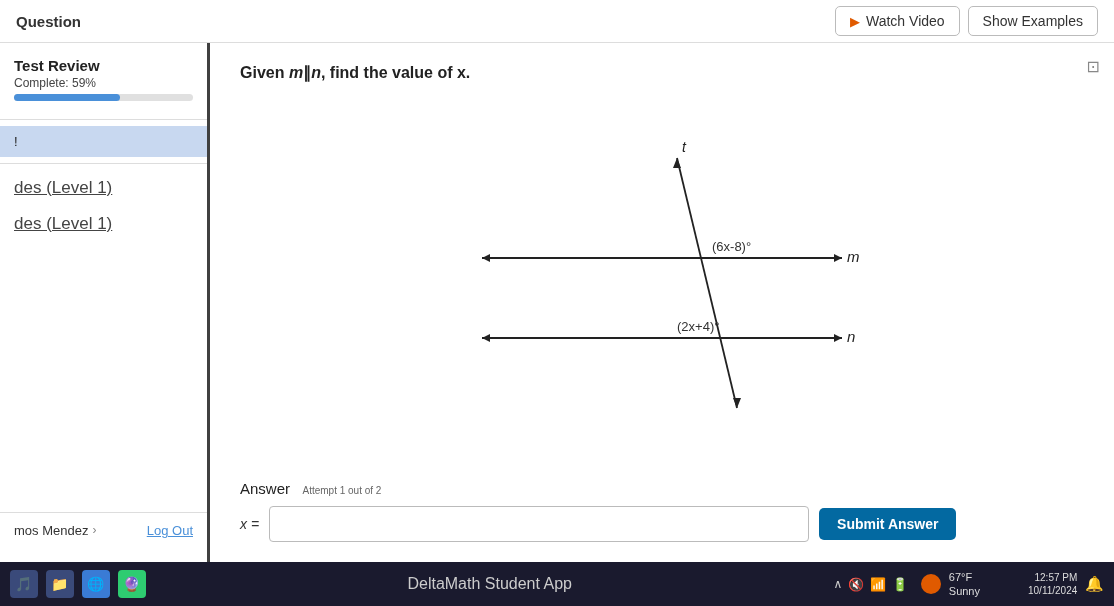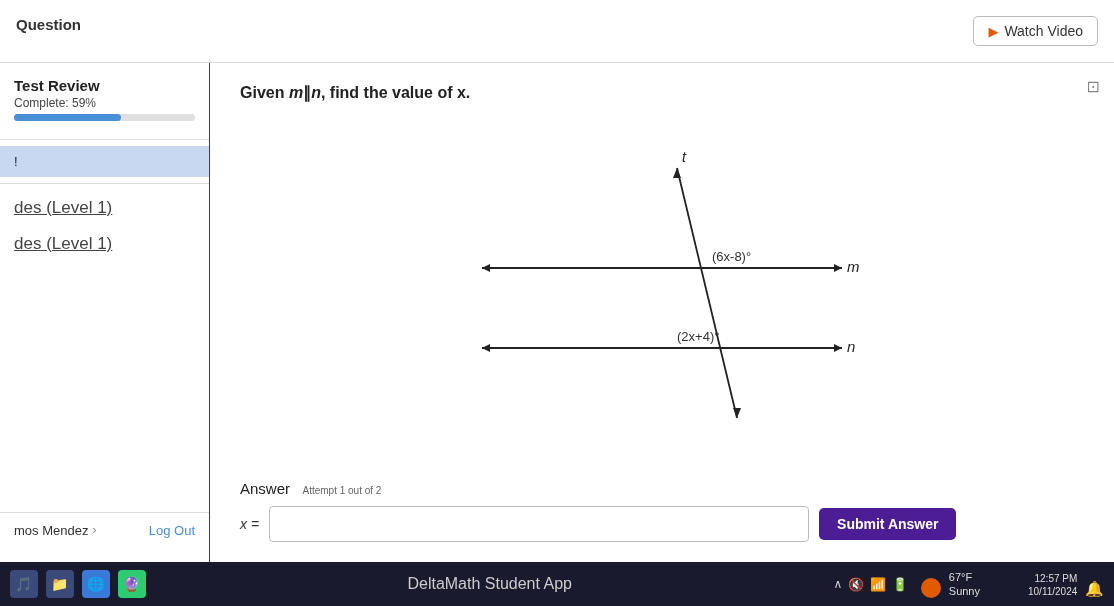--- a/index.html
+++ b/index.html
@@ -2,22 +2,22 @@
 <html><head>
   <meta charset="utf-8">
   <style>
     * { margin: 0; padding: 0; box-sizing: border-box; }
     body { width: 1114px; height: 606px; overflow: hidden; font-family: Arial, sans-serif; background: #fff; display: flex; flex-direction: column; }
 
     
     .top-bar {
       display: flex;
       justify-content: space-between;
-      align-items: flex-start;
-      padding: 16px 16px;
+      align-items: center;
+      padding: 6px 16px;
       border-bottom: 1px solid #ddd;
       background: #fff;
       min-height: 42px;
     }
     .top-bar-left {
       font-size: 15px;
       font-weight: 600;
       color: #333;
     }
     .top-bar-right {
@@ -41,21 +41,21 @@
     
     .main-layout {
       display: flex;
       flex: 1;
       overflow: hidden;
     }
 
     
     .sidebar {
       width: 210px;
-      border-right: 1px solid #404040;
+      border-right: 3px solid #404040;
       background: #fff;
       padding: 14px 0;
       display: flex;
       flex-direction: column;
       overflow-y: auto;
     }
     .sidebar-title {
       font-size: 15px;
       font-weight: 700;
       color: #222;
@@ -111,20 +111,21 @@
       border-top: 1px solid #ddd;
       font-size: 13px;
       color: #333;
     }
     .sidebar-chevron {
       font-size: 12px;
       color: #888;
     }
     .logout-link {
       color: #4a90d9;
+      text-decoration: underline;
       cursor: pointer;
       font-size: 13px;
     }
 
     
     .content-area {
       flex: 1;
       padding: 20px 30px;
       display: flex;
       flex-direction: column;
@@ -183,21 +184,21 @@
       flex: 1;
       max-width: 540px;
       height: 36px;
       border: 1.5px solid #bbb;
       border-radius: 4px;
       padding: 0 10px;
       font-size: 15px;
       outline: none;
     }
     .submit-btn {
-      background: #4c1d95;
+      background: #0369a1;
       color: #fff;
       border: none;
       border-radius: 5px;
       padding: 8px 18px;
       font-size: 14px;
       font-weight: 600;
       cursor: pointer;
     }
 
     
@@ -270,20 +271,23 @@
   </style>
 </head>
 <body>
 
 <div class="top-bar">
   <div class="top-bar-left">Question</div>
   <div class="top-bar-right">
     <button class="top-btn">
       <span style="color:#e05a00;font-size:13px;">▶</span>
       <span>Watch Video</span>
+    </button>
+    <button class="top-btn">
+      <span>Show Examples</span>
     </button>
   </div>
 </div>
 
 <div class="main-layout">
 
   <div class="sidebar">
     <div class="sidebar-title">Test Review</div>
     <div class="sidebar-progress">
       <span>Complete: 59%</span>
@@ -373,21 +377,21 @@
   <div class="taskbar-center">
     <span>DeltaMath Student App</span>
   </div>
   <div class="taskbar-right">
     <div style="display:flex;align-items:center;gap:6px;">
       <span style="color:#ccc;font-size:12px;">∧</span>
       <span style="color:#ccc;font-size:13px;">🔇</span>
       <span style="color:#ccc;font-size:13px;">📶</span>
       <span style="color:#ccc;font-size:13px;">🔋</span>
     </div>
-    <div style="display:flex;align-items:flex-end;gap:8px;">
+    <div style="display:flex;align-items:center;gap:8px;">
       <span class="weather-badge" style="background:#e05a00;border-radius:50%;width:20px;height:20px;display:inline-block;"></span>
       <div class="weather-info">
         <div>67°F</div>
         <div>Sunny</div>
       </div>
       <div class="time-info">
         <div>12:57 PM</div>
         <div>10/11/2024</div>
       </div>
       <span style="color:#ccc;font-size:15px;">🔔</span>

